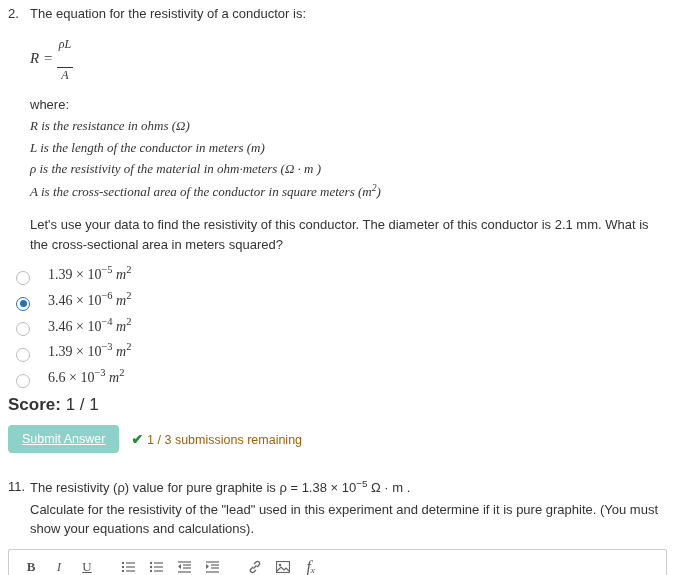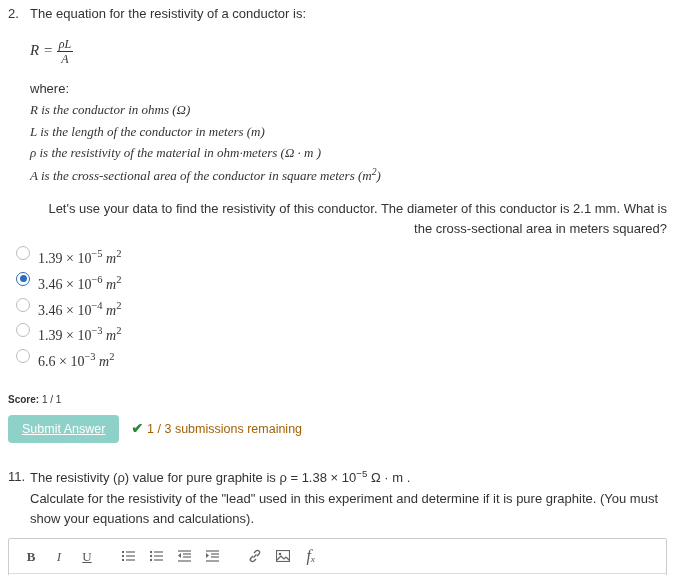--- a/index.html
+++ b/index.html
@@ -11,38 +11,38 @@
   width: 675px;
   padding: 4px 8px 8px 8px;
   line-height: 1.5;
 }
 .question { margin-bottom: 24px; }
 .qnum-row { display: flex; align-items: flex-start; margin-bottom: 10px; }
 .qnum { width: 22px; flex-shrink: 0; }
 .qtext { flex: 1; }
 .formula { font-family: "Times New Roman", serif; font-style: italic; font-size: 15px; margin: 14px 0 14px 22px; }
 .frac { display: inline-block; vertical-align: middle; text-align: center; font-size: 12px; line-height: 1; }
-.frac .num { display: block; border-bottom: 1px solid #333; padding: 0 2px 1px; }
+.frac .num { display: block; border-bottom: 1px solid #333; padding: 0 2px 17px; }
 .frac .den { display: block; padding-top: 1px; }
 .where-block { margin-left: 22px; margin-bottom: 14px; }
 .where-block p { margin: 2px 0; }
 .mathvar { font-family: "Times New Roman", serif; font-style: italic; }
 .sup { font-size: 0.75em; vertical-align: super; }
-.sub-prompt { margin: 0 0 8px 22px; text-align: right; }
-.option-row { display: flex; align-items: flex-start; margin: 3px 0 3px 8px; gap: 8px; }
+.sub-prompt { margin: 0 0 8px 22px; }
+.option-row { display: flex; align-items: flex-end; margin: 3px 0 3px 8px; gap: 18px; }
 .radio {
   width: 14px; height: 14px; border: 1.5px solid #bbb; border-radius: 50%;
   flex-shrink: 0; display: flex; align-items: center; justify-content: center;
 }
 .radio.selected { border-color: #2a6ebb; }
 .radio.selected::after {
   content: ""; width: 7px; height: 7px; background: #2a6ebb; border-radius: 50%;
 }
 .opt-label { font-family: "Times New Roman", serif; font-size: 14px; }
-.score-row { margin: 20px 0 8px 0; font-size: 10px; }
+.score-row { margin: 4px 0 8px 0; font-size: 17px; }
 .score-row b { font-weight: 600; }
 .submit-row { display: flex; align-items: center; gap: 12px; margin-bottom: 18px; }
 .submit-btn {
   background: #8ed1c8; color: #fff; border: none; border-radius: 4px;
   padding: 7px 14px; font-size: 12.5px; font-weight: 500; text-decoration: underline;
 }
 .check { color: #2a8a3a; font-weight: bold; font-size: 14px; margin-right: 4px; }
 .subs-rem { color: #a16207; font-size: 12.5px; }
 .editor-box {
   border: 1px solid #ccc; border-radius: 2px; margin: 10px 0 10px 0;
@@ -70,21 +70,21 @@
     <div class="qnum">2.</div>
     <div class="qtext">The equation for the resistivity of a conductor is:</div>
   </div>
 
   <div class="formula">
     <span>R</span><span> = </span><span class="frac"><span class="num">ρL</span><span class="den">A</span></span>
   </div>
 
   <div class="where-block">
     <p>where:</p>
-    <p><span class="mathvar">R is the conductor in ohms (Ω)</span></p>
+    <p><span class="mathvar">R is the resistance in ohms (Ω)</span></p>
     <p><span class="mathvar">L is the length of the conductor in meters (m)</span></p>
     <p><span class="mathvar">ρ is the resistivity of the material in ohm·meters (Ω · m )</span></p>
     <p><span class="mathvar">A is the cross-sectional area of the conductor in square meters (m</span><span class="sup mathvar">2</span><span class="mathvar">)</span></p>
   </div>
 
   <p class="sub-prompt">Let's use your data to find the resistivity of this conductor. The diameter of this conductor is 2.1 mm. What is the cross-sectional area in meters squared?</p>
 
   <div>
     <div class="option-row">
       <span class="radio"></span>

